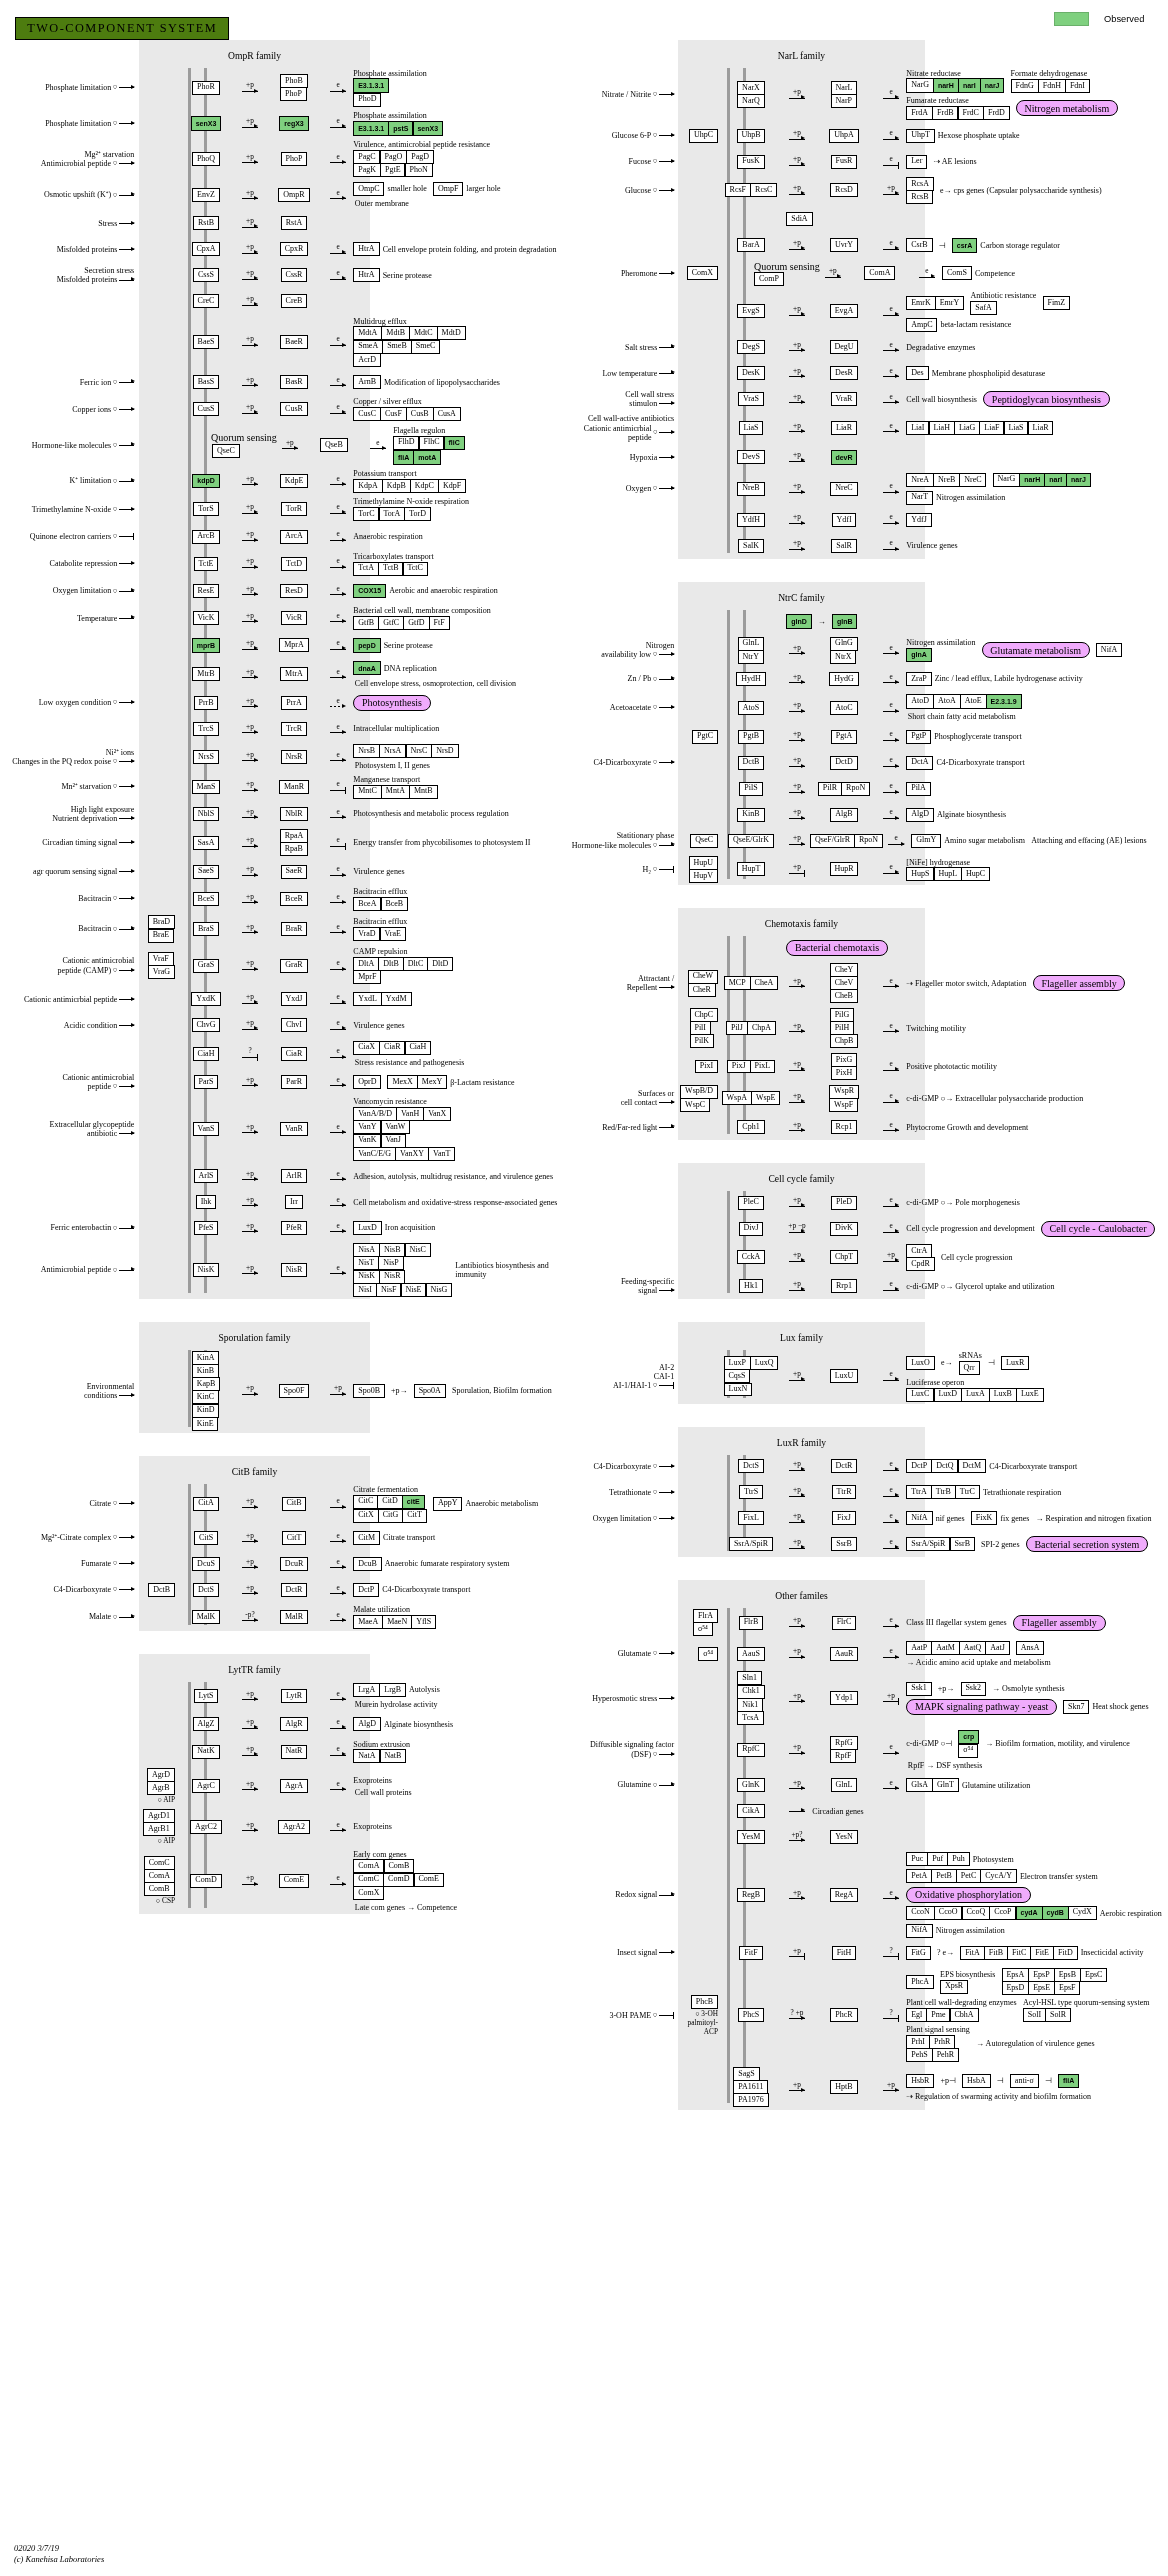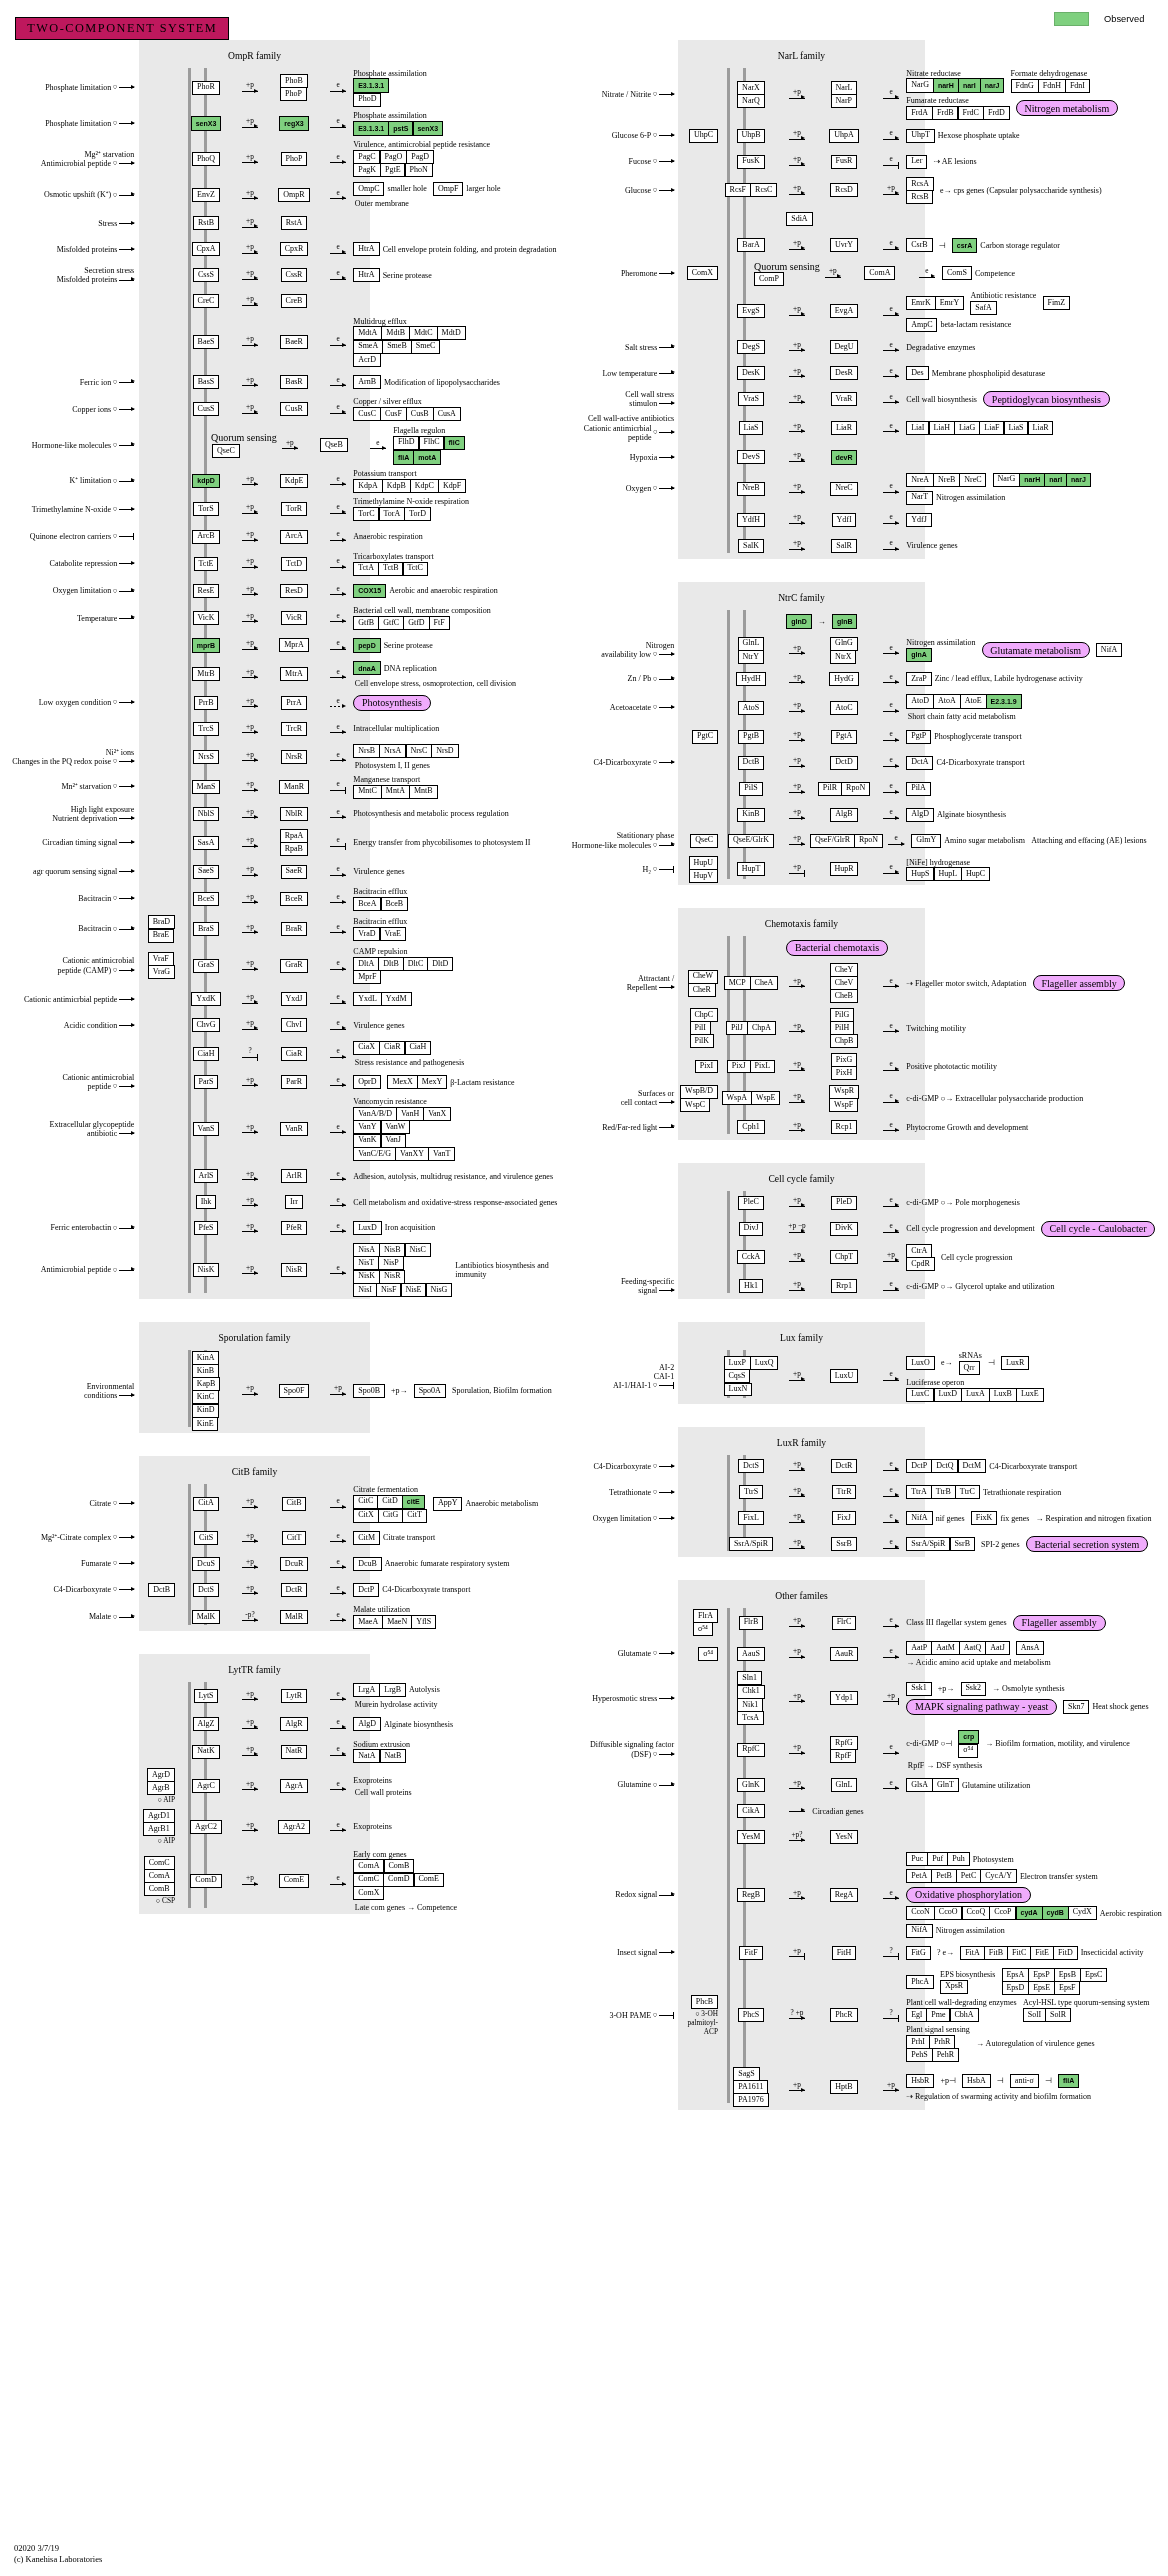--- a/index.html
+++ b/index.html
@@ -2,21 +2,21 @@
 <html style="--green: #7fd07f;font-size:12.3px"><head>
 <meta charset="utf-8">
 <style>
   :root{ --green:#7fd07f; }
   *{box-sizing:border-box; margin:0; padding:0;}
   body{background:#fff; font-family:"Liberation Serif",serif; color:#000;}
   #page{position:relative; width:1168px; min-height:2576px; background:#fff; overflow:hidden;}
 
   
   #titlebox{position:absolute; top:17px; left:15.4px; border:1.5px solid #000; padding:3.1px 10.8px;
-            font-size:12.3px; letter-spacing:1.5px; background:#be185d;}
+            font-size:12.3px; letter-spacing:1.5px; background:#4d7c0f;}
   #legend{position:absolute; top:12.3px; left:1054px; display:flex; align-items:center; gap:15px;}
   #legend .sw{width:35px; height:14px; background:var(--green); border:0.8px solid #6ab06a;}
   #legend .lb{font-family:"Liberation Sans",sans-serif; font-size:9.3px;}
 
   
   #cols{display:flex; align-items:flex-start; padding-top:40px;}
   .col{display:flex; flex-direction:column;}
   .colL{--stimW:135px; --preW:40px; --senW:62px; --rrW:62px; --stripeL:139px; --stripeW:231px; width:561px;}
   .colR{--stimW:114px; --preW:43px; --senW:66px; --rrW:68px; --stripeL:117px; --stripeW:247px; width:607px;}
 
@@ -54,21 +54,21 @@
   .brow .gbox + .gbox{margin-left:-0.8px;}
   .gbox{border:0.8px solid #000; background:#fff; padding:0.8px 3.9px; font-size:8px; white-space:nowrap;
         line-height:1.3; text-align:center;}
   .gbox.g{background:var(--green); font-family:"Liberation Sans",sans-serif; font-size:7px;
           font-weight:bold; padding:1.9px 3.9px;}
   .capr,.tgtxt{font-size:8px;}
   .note2{width:100%; font-size:8px; padding-left:1.5px;}
   .pill{border:0.8px solid #000; border-radius:8.5px; padding:1.5px 7.7px; font-size:10px;
         white-space:nowrap; background:#f0abfc;}
 
-  #footer{position:absolute; left:14px; bottom:10.8px; font-size:8.5px; line-height:1.3;}
+  #footer{position:absolute; left:14px; bottom:10.8px; font-size:8.5px; line-height:1.3;font-style:italic;}
 </style>
 </head>
 <body>
 
 <div id="page">
   <div id="titlebox">TWO-COMPONENT SYSTEM</div>
   <div id="legend">
     <div class="sw"></div>
     <div class="lb">Observed</div>
   </div>

